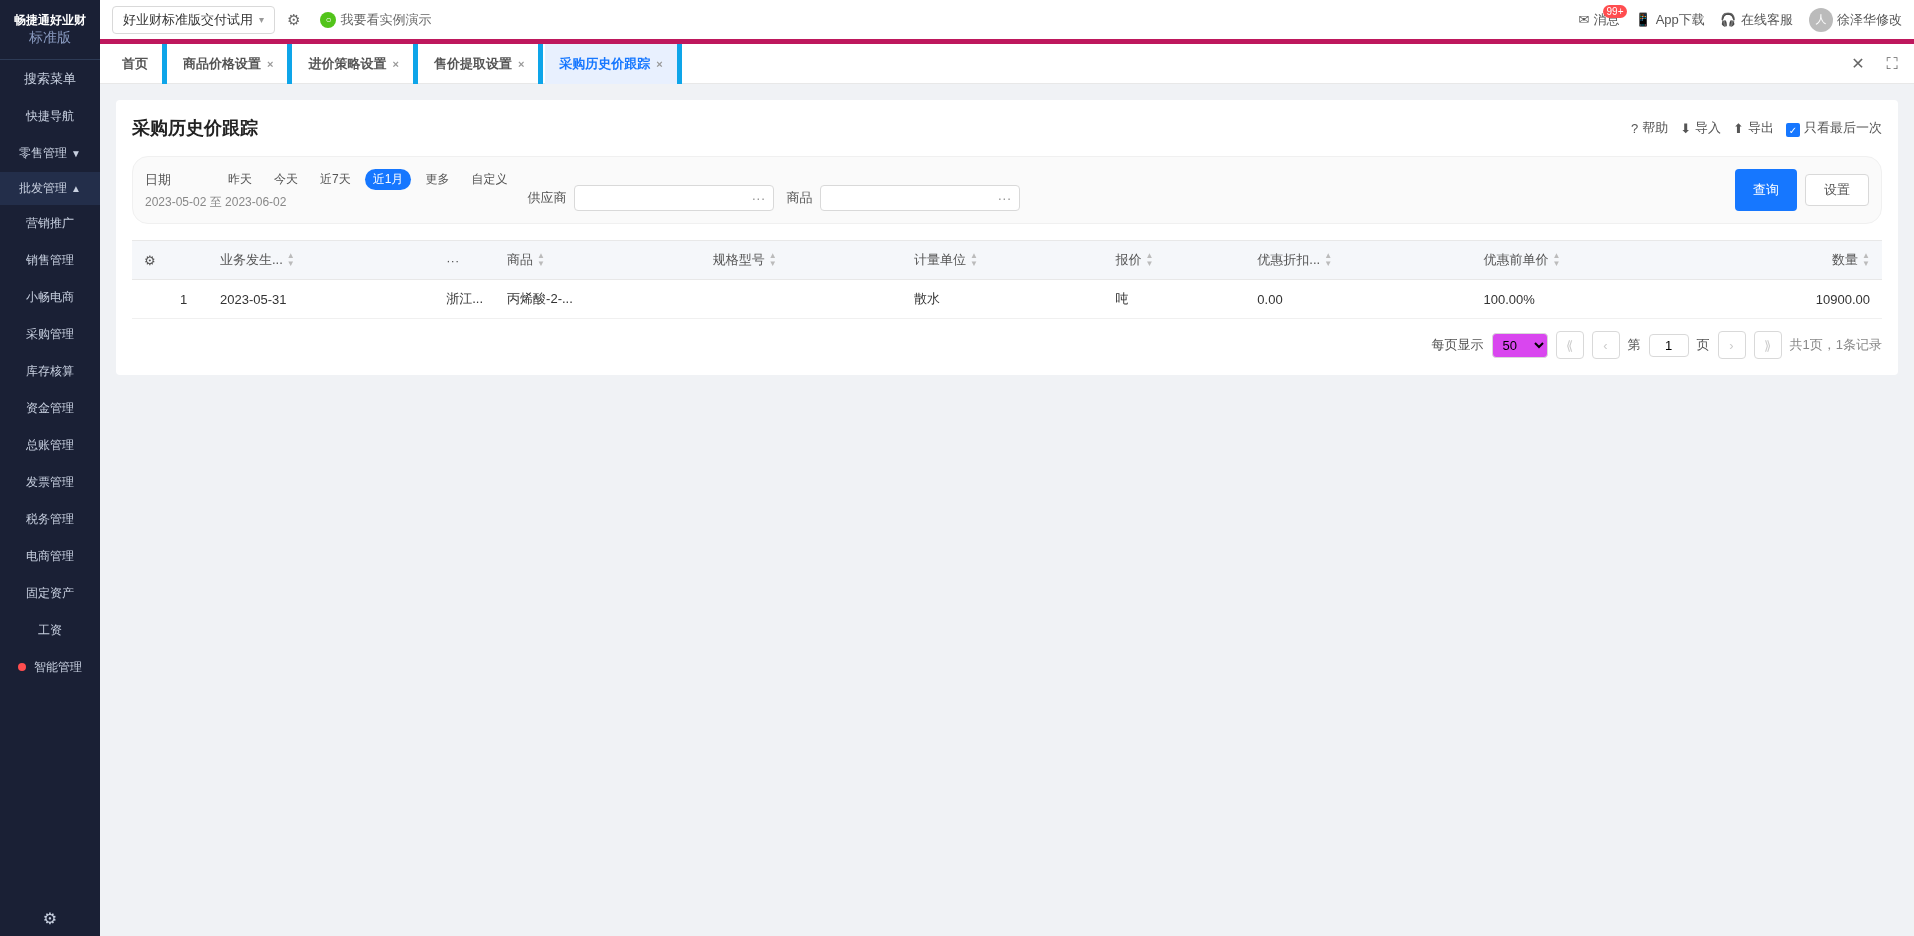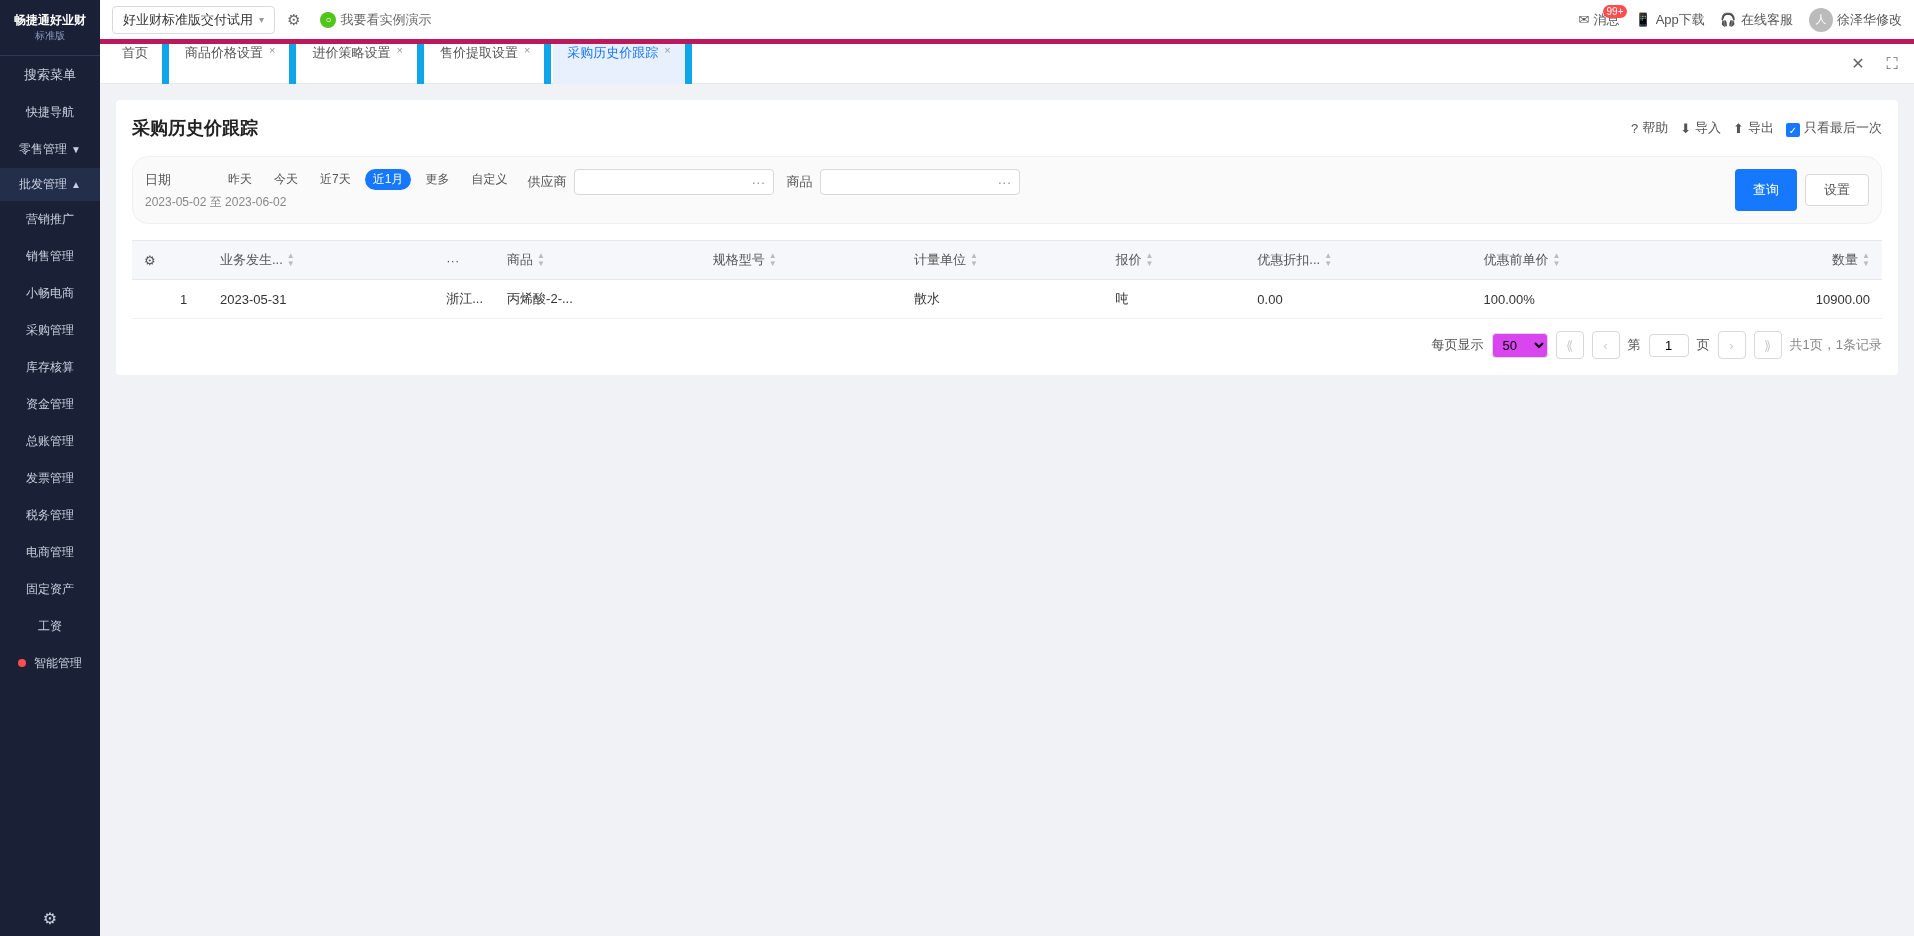--- a/index.html
+++ b/index.html
@@ -2,21 +2,21 @@
 <html><head>
   <meta charset="utf-8">
   <style>
     * { box-sizing: border-box; margin: 0; padding: 0; }
     body { font-family: "Microsoft YaHei", "PingFang SC", sans-serif; font-size: 13px; background: #f0f2f5; color: #333; display: flex; height: 936px; overflow: hidden; }
 
     
     .sidebar { width: 100px; background: #1a2035; color: #c8d0e0; display: flex; flex-direction: column; flex-shrink: 0; height: 100%; }
     .sidebar-logo { padding: 12px 8px; background: #1a2035; border-bottom: 1px solid #2d3a55; text-align: center; }
     .sidebar-logo .logo-title { font-size: 12px; color: #fff; font-weight: bold; line-height: 1.4; }
-    .sidebar-logo .logo-sub { font-size: 10px; color: #8a9bc0; font-family: Liberation Mono, monospace; }
+    .sidebar-logo .logo-sub { font-size: 14px; color: #8a9bc0; font-family: Liberation Mono, monospace; }
     .sidebar-search { padding: 10px 8px; cursor: pointer; text-align: center; font-size: 13px; color: #c8d0e0; }
     .sidebar-nav-item { padding: 10px 6px; text-align: center; font-size: 12px; color: #c8d0e0; cursor: pointer; display: flex; align-items: center; justify-content: center; gap: 4px; }
     .sidebar-nav-item .arrow { font-size: 10px; }
     .sidebar-section { padding: 8px 6px; text-align: center; font-size: 12px; color: #c8d0e0; cursor: pointer; background: #232e4a; }
     .sidebar-bottom { margin-top: auto; padding: 10px 8px; text-align: center; cursor: pointer; }
     .sidebar-dot { width: 8px; height: 8px; background: #ff4d4f; border-radius: 50%; display: inline-block; margin-right: 4px; }
     .sidebar-gear { color: #c8d0e0; font-size: 16px; padding: 8px; cursor: pointer; text-align: center; }
 
     
     .main-area { flex: 1; display: flex; flex-direction: column; overflow: hidden; background: #f0f2f5; }
@@ -29,41 +29,41 @@
     .topbar-demo { display: flex; align-items: center; gap: 4px; color: #666; font-size: 13px; cursor: pointer; margin-left: 8px; }
     .topbar-demo-icon { width: 16px; height: 16px; border-radius: 50%; background: #52c41a; display: inline-flex; align-items: center; justify-content: center; color: white; font-size: 10px; }
     .topbar-right { margin-left: auto; display: flex; align-items: center; gap: 16px; }
     .topbar-badge-item { display: flex; align-items: center; gap: 4px; cursor: pointer; font-size: 13px; color: #555; position: relative; }
     .badge { background: #ff4d4f; color: white; font-size: 10px; padding: 1px 4px; border-radius: 8px; position: absolute; top: -6px; right: -8px; }
     .topbar-user { display: flex; align-items: center; gap: 4px; cursor: pointer; font-size: 13px; color: #555; }
     .user-avatar { width: 24px; height: 24px; border-radius: 50%; background: #bbb; display: inline-flex; align-items: center; justify-content: center; color: #fff; font-size: 11px; }
 
     
     .tabs-bar { height: 40px; background: #fff; display: flex; align-items: center; border-bottom: 1px solid #e8e8e8; flex-shrink: 0; padding-left: 8px; gap: 2px; }
-    .tab-item { height: 40px; display: flex; padding: 0 14px; font-size: 13px; cursor: pointer; color: #555; border-right: 7px solid #0ea5e9; gap: 6px; white-space: nowrap; }
+    .tab-item { height: 40px; display: flex; align-items: center; padding: 0 14px; font-size: 13px; cursor: pointer; color: #555; border-right: 5px solid #0ea5e9; gap: 6px; white-space: nowrap; font-weight: bold; }
     .tab-item.active { background: #e8f0fe; color: #1677ff; }
     .tab-item .close-btn { font-size: 11px; color: #999; cursor: pointer; }
     .tabs-right { margin-left: auto; display: flex; align-items: center; gap: 6px; padding-right: 8px; }
     .tabs-right-btn { width: 28px; height: 28px; display: flex; align-items: center; justify-content: center; cursor: pointer; color: #666; font-size: 16px; }
 
     
     .page-content { flex: 1; overflow-y: auto; padding: 16px; background: #f0f2f5; }
     .page-card { background: #fff; border-radius: 4px; padding: 16px; }
 
     
     .page-header { display: flex; align-items: center; justify-content: space-between; margin-bottom: 16px; }
     .page-title { font-size: 18px; font-weight: bold; color: #222; }
     .page-actions { display: flex; align-items: center; gap: 12px; }
     .action-btn { display: flex; align-items: center; gap: 4px; font-size: 13px; color: #555; cursor: pointer; }
     .checkbox-label { display: flex; align-items: flex-end; gap: 4px; font-size: 13px; color: #555; cursor: pointer; }
     .checkbox-blue { width: 14px; height: 14px; background: #1677ff; border-radius: 2px; display: inline-flex; align-items: center; justify-content: center; }
     .checkbox-blue::after { content: '✓'; color: white; font-size: 10px; }
 
     
-    .filter-area { display: flex; align-items: flex-start; flex-wrap: wrap; gap: 12px; margin-bottom: 16px; padding: 12px; background: #fafafa; border: 1px solid #f0f0f0; border-radius: 16px; }
+    .filter-area { display: flex; align-items: flex-end; flex-wrap: wrap; gap: 12px; margin-bottom: 16px; padding: 12px; background: #fafafa; border: 1px solid #f0f0f0; border-radius: 16px; }
     .filter-group { display: flex; align-items: center; gap: 8px; }
     .filter-label { font-size: 13px; color: #555; white-space: nowrap; }
     .date-filter { display: flex; align-items: flex-start; flex-direction: column; gap: 4px; }
     .date-buttons { display: flex; align-items: center; gap: 6px; margin-left: 41px; }
     .date-btn { padding: 2px 8px; border-radius: 12px; font-size: 12px; cursor: pointer; color: #555; }
     .date-btn.active { background: #1677ff; color: #fff; border-radius: 12px; }
     .date-btn.more { color: #555; }
     .date-range { font-size: 12px; color: #888; }
     .filter-input { display: flex; align-items: center; border: 1px solid #d9d9d9; border-radius: 4px; padding: 4px 8px; min-width: 200px; background: #fff; }
     .filter-input input { border: none; outline: none; font-size: 13px; flex: 1; }

